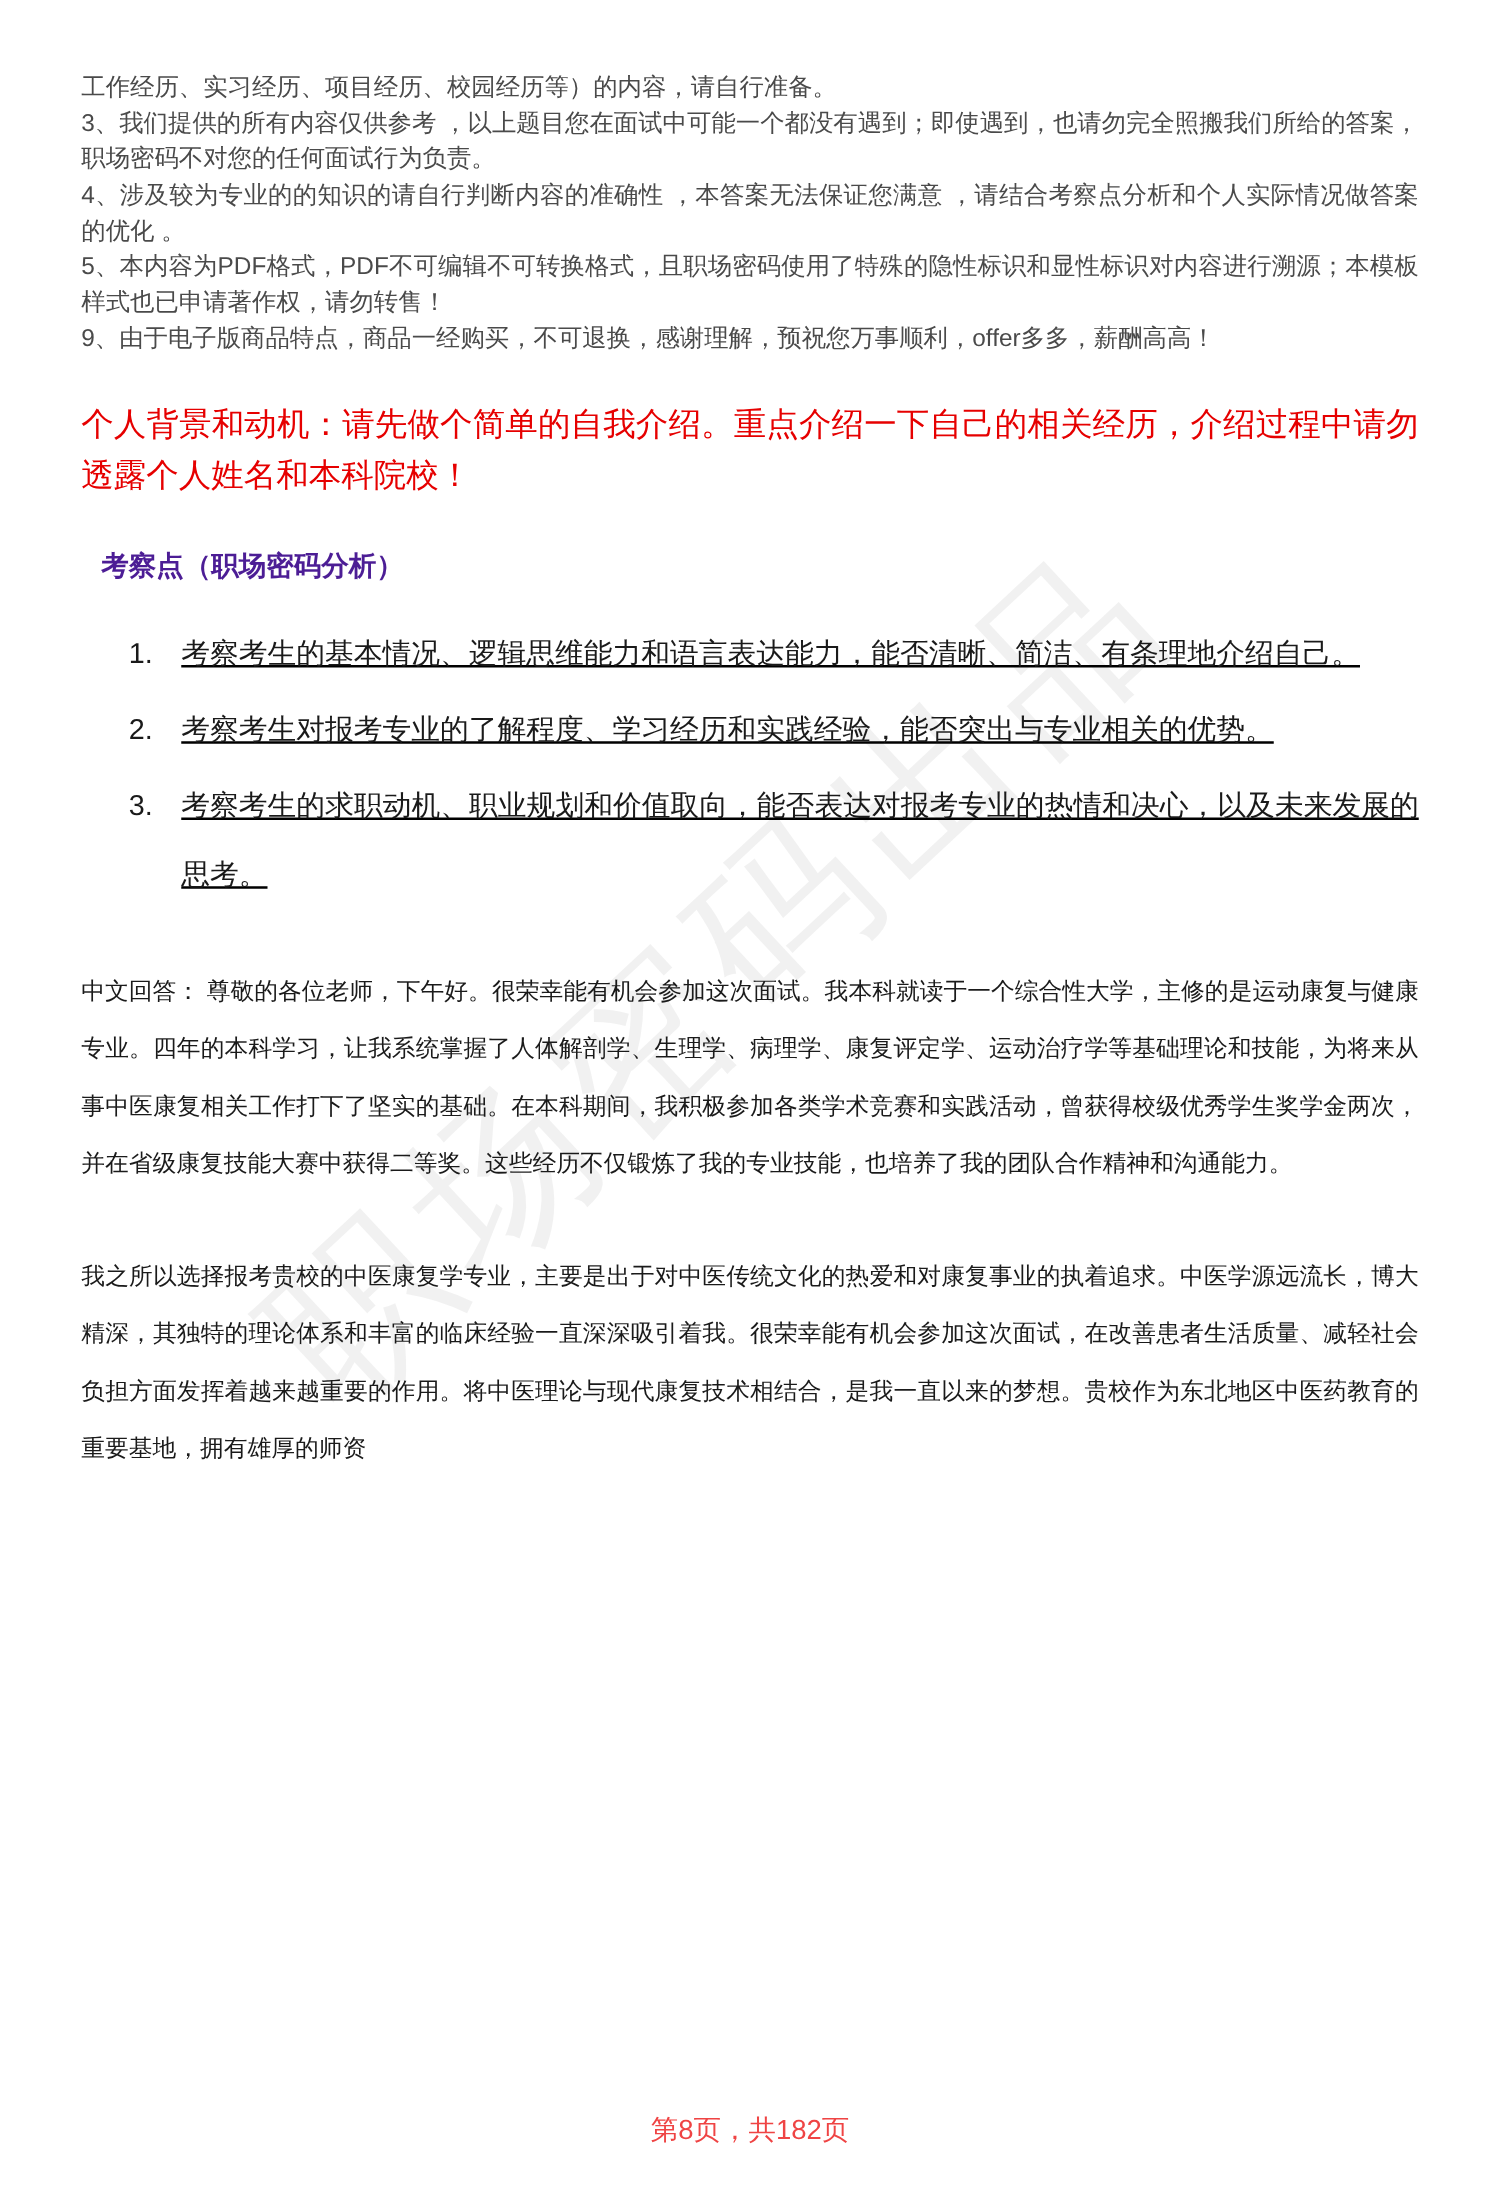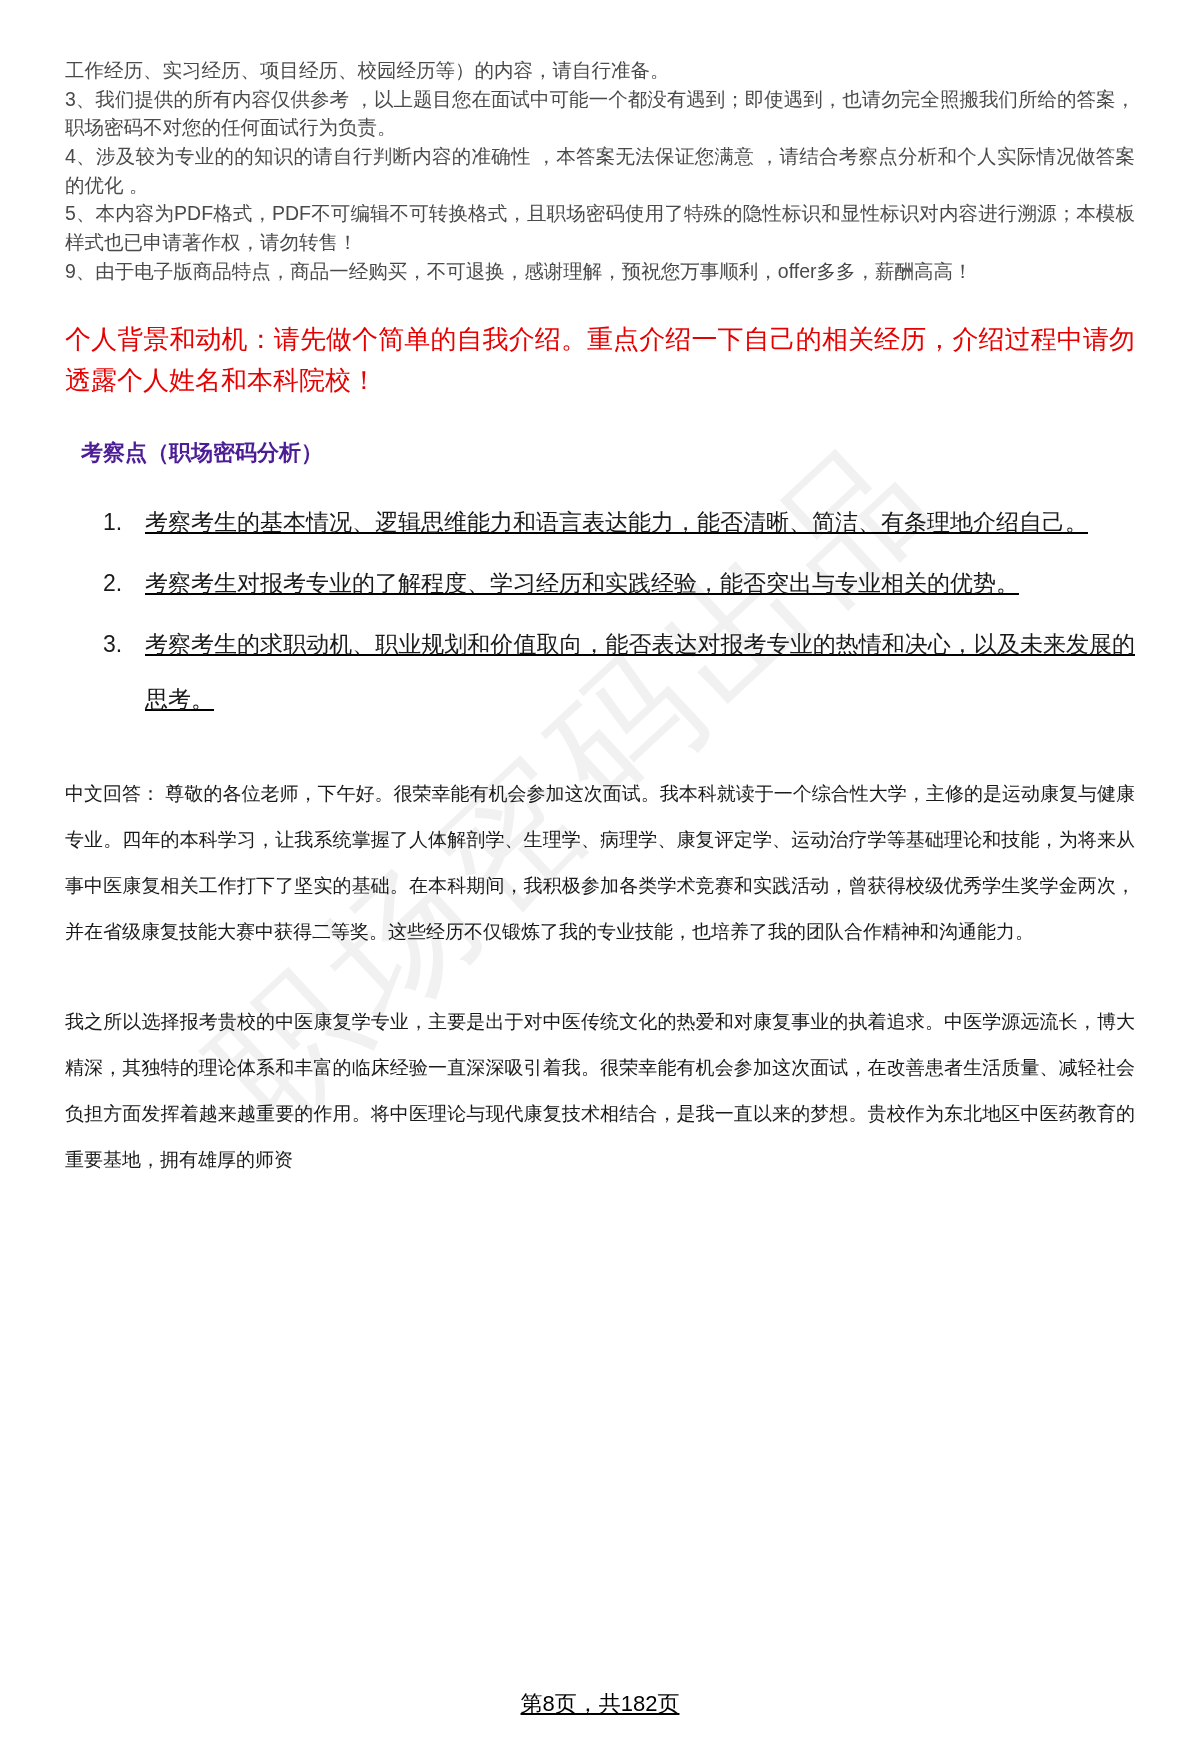--- a/index.html
+++ b/index.html
@@ -86,24 +86,23 @@
     font-size: 19px;
     line-height: 2.42;
     text-align: justify;
   }
   .page-footer {
     position: absolute;
     left: 0;
     right: 0;
     bottom: 36px;
     text-align: center;
-    color: #000000;
+    color: #ef4444;
     font-size: 22px;
     z-index: 1;
-    text-decoration: underline;
   }
 </style>
 </head>
 <body>
 
 <div class="page">
 
   <div class="watermark">职场密码出品</div>
 
   <div class="content">

